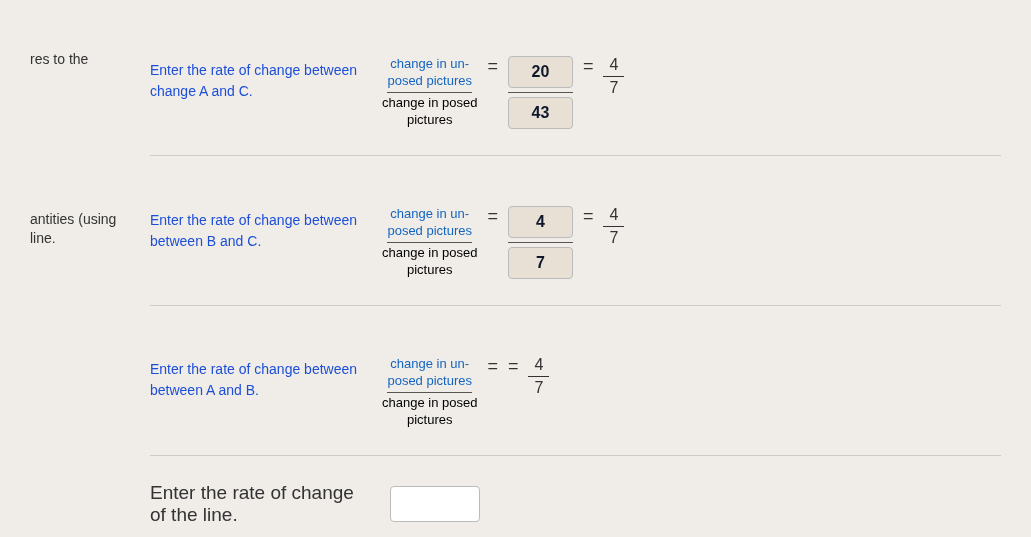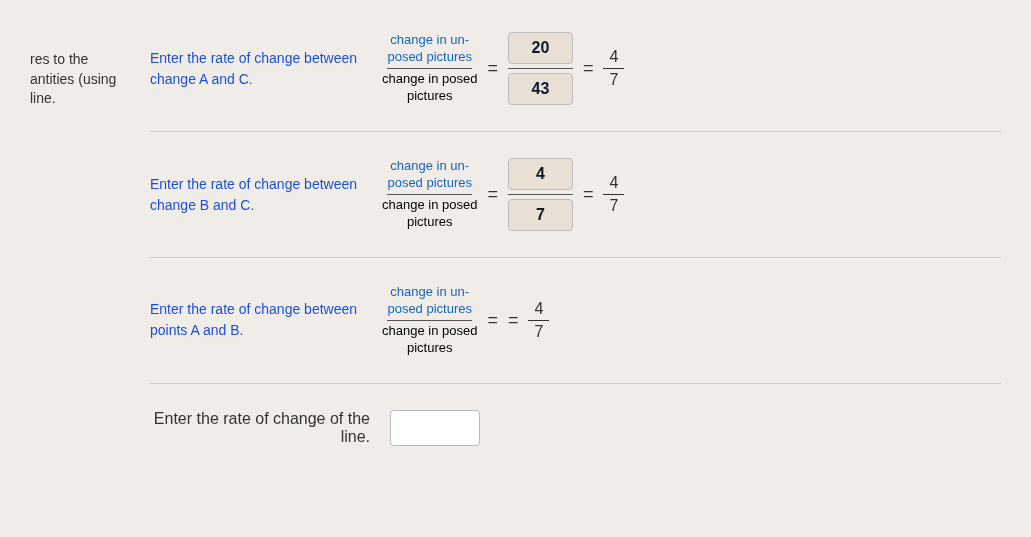--- a/index.html
+++ b/index.html
@@ -28,20 +28,21 @@
     }
     .left-text {
       color: #333;
       font-size: 14px;
       line-height: 1.4;
     }
     .left-text-lower {
       color: #333;
       font-size: 14px;
       line-height: 1.4;
+      margin-top: 140px;
     }
     .content-area {
       flex: 1;
       display: flex;
       flex-direction: column;
       gap: 10px;
     }
     .row {
       display: flex;
       align-items: center;
@@ -50,22 +51,22 @@
     }
     .instruction-text {
       width: 220px;
       flex-shrink: 0;
       font-size: 14px;
       color: #1d4ed8;
       line-height: 1.5;
     }
     .fraction-expr {
       display: flex;
-      align-items: center;
       gap: 10px;
+      margin-top: 24px;
     }
     .fraction {
       display: flex;
       flex-direction: column;
       align-items: center;
     }
     .fraction-numerator {
       color: #1565c0;
       font-size: 13px;
       line-height: 1.3;
@@ -130,23 +131,22 @@
     }
     .last-row {
       display: flex;
       align-items: center;
       gap: 20px;
       padding: 12px 0;
     }
     .last-instruction {
       width: 220px;
       flex-shrink: 0;
-      font-size: 16px;
-      color: #333;
-      text-align: right;
+      font-size: 19px;
+      color: #333;
     }
     .answer-box {
       width: 90px;
       height: 36px;
       background: #fff;
       border: 1px solid #bbb;
       border-radius: 4px;
       display: flex;
       align-items: center;
       overflow: hidden;
@@ -201,21 +201,21 @@
           <div class="result-den">7</div>
         </div>
       </div>
     </div>
 
     <hr class="divider">
 
     <div class="row">
       <div class="instruction-text">
         <span>Enter the rate of change between</span><br>
-        <span>change B and C.</span>
+        <span>between B and C.</span>
       </div>
       <div class="fraction-expr">
         <div class="fraction">
           <div class="fraction-numerator">change in un-<br>posed pictures</div>
           <div class="fraction-denominator">change in posed<br>pictures</div>
         </div>
         <span class="equals-sign">=</span>
         <div class="input-fraction">
           <div class="input-box">4</div>
           <div class="fraction-bar"></div>
@@ -227,21 +227,21 @@
           <div class="result-den">7</div>
         </div>
       </div>
     </div>
 
     <hr class="divider">
 
     <div class="row">
       <div class="instruction-text">
         <span>Enter the rate of change between</span><br>
-        <span>points A and B.</span>
+        <span>between A and B.</span>
       </div>
       <div class="fraction-expr">
         <div class="fraction">
           <div class="fraction-numerator">change in un-<br>posed pictures</div>
           <div class="fraction-denominator">change in posed<br>pictures</div>
         </div>
         <span class="equals-sign">=</span>
         <span class="equals-sign">=</span>
         <div class="result-fraction">
           <div class="result-num">4</div>

